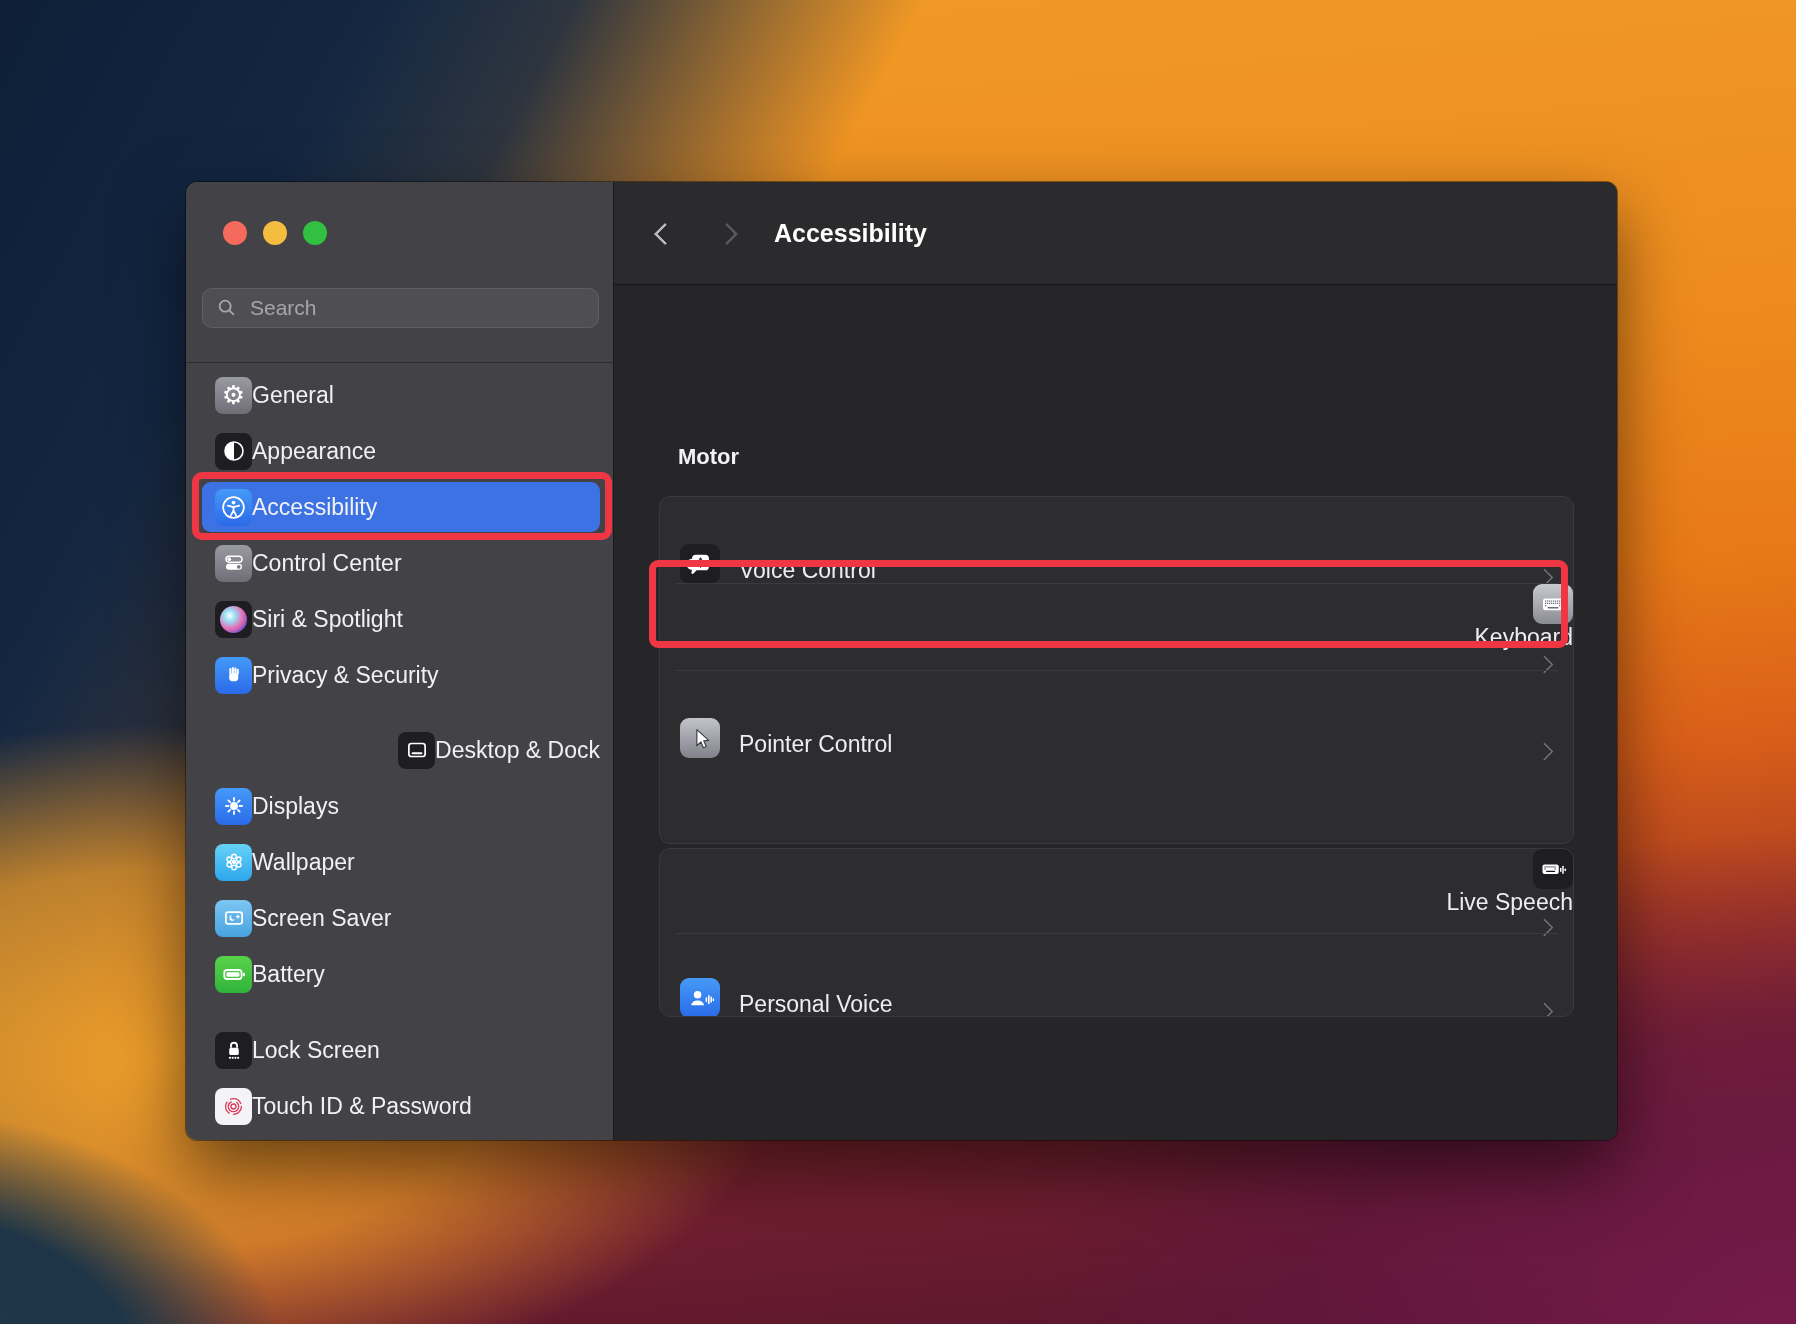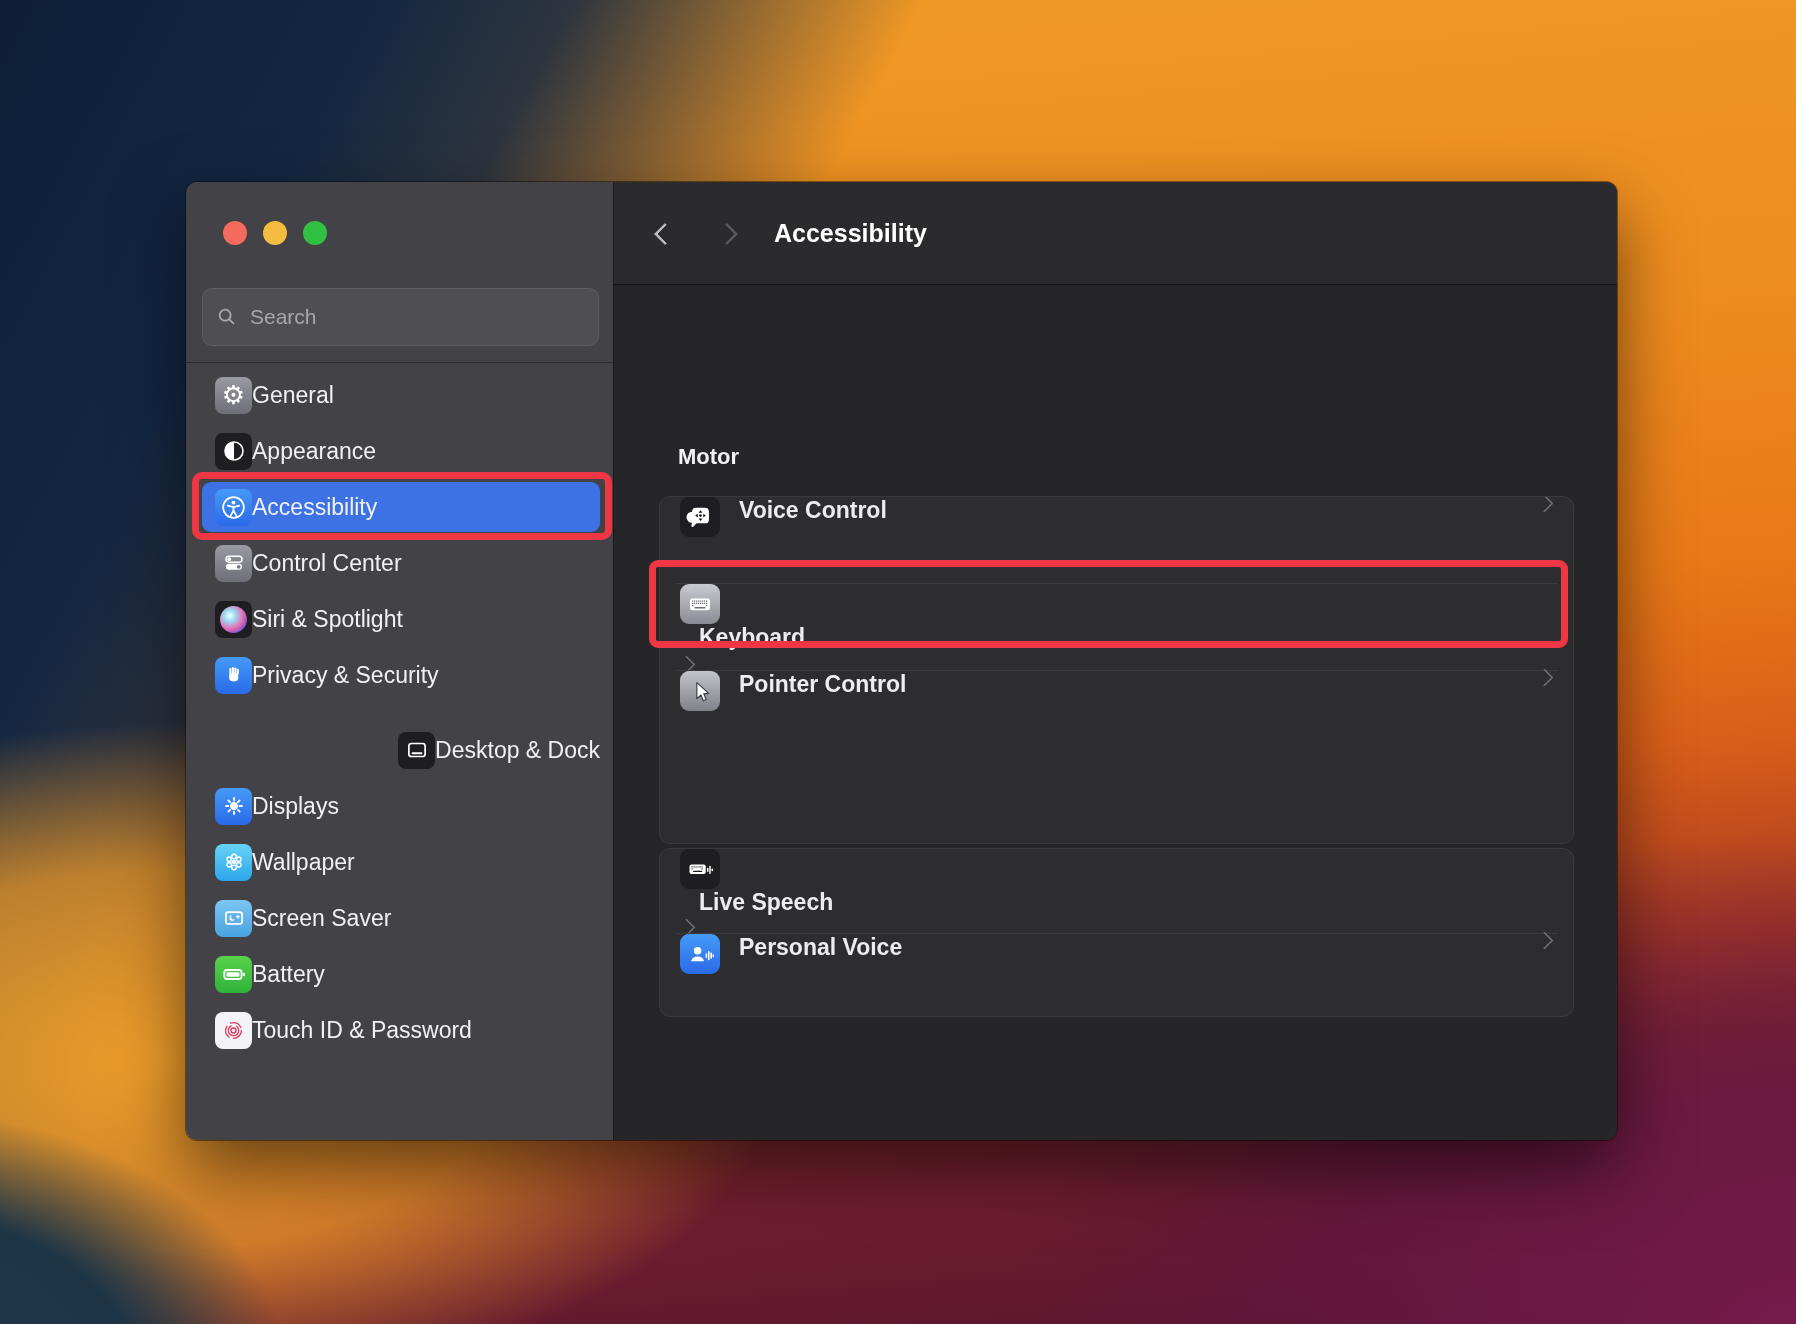--- a/index.html
+++ b/index.html
@@ -16,21 +16,21 @@
   }
   
   .window{position:absolute;left:186px;top:182px;width:1431px;height:958px;border-radius:11px;
     overflow:hidden;box-shadow:0 30px 70px rgba(0,0,0,.55), 0 0 0 1px rgba(0,0,0,.4);}
   
   .sidebar{position:absolute;left:0;top:0;width:427px;height:100%;background:#434347;}
   .tl{position:absolute;top:39px;width:24px;height:24px;border-radius:50%;}
   .tl.close{left:37px;background:#f46b5d;}
   .tl.min{left:77px;background:#f5bd40;}
   .tl.zoom{left:117px;background:#32c043;}
-  .search{position:absolute;left:16px;top:106px;width:397px;height:58px;border-radius:10px;
+  .search{position:absolute;left:16px;top:106px;width:397px;height:40px;border-radius:10px;
     background:#4e4e53;border:1px solid #5d5d62;box-sizing:border-box;display:flex;align-items:center;}
   .search svg{margin-left:13px;flex:0 0 auto;}
   .search input{background:transparent;border:none;outline:none;color:#e8e8ec;font-size:21px;
     margin-left:10px;width:300px;font-family:inherit;}
   .search input::placeholder{color:#a6a6ac;}
   .sidebar-sep{position:absolute;left:0;top:180px;width:100%;height:1px;background:rgba(0,0,0,.32);}
   .side-rows{position:absolute;left:16px;top:188px;width:398px;}
   .srow{height:50px;margin-bottom:6px;border-radius:9px;display:flex;align-items:center;padding-left:13px;box-sizing:border-box;}
   .srow.selected{background:#3d72e4;}
   .srow .label{color:#f1f1f4;font-size:23px;white-space:nowrap;}
@@ -52,21 +52,21 @@
   .mheader{position:absolute;left:0;top:0;right:0;height:103px;background:#2b2b2d;border-bottom:1px solid #151517;box-sizing:border-box;}
   .navbtn{position:absolute;top:37px;width:30px;height:30px;display:flex;align-items:center;justify-content:center;cursor:default;}
   .nav-back{left:36px;}
   .nav-fwd{left:98px;}
   .chev-l{width:13px;height:13px;border-left:3px solid #b9b9bf;border-bottom:3px solid #b9b9bf;transform:rotate(45deg);border-radius:1px;}
   .chev-r-dim{width:13px;height:13px;border-left:3px solid #58585e;border-bottom:3px solid #58585e;transform:rotate(-135deg);border-radius:1px;}
   .mtitle{position:absolute;left:160px;top:0;height:103px;display:flex;align-items:center;color:#fff;font-size:25px;font-weight:700;}
   .content{position:absolute;left:0;top:104px;right:0;bottom:0;}
   .sect-h{position:absolute;left:64px;color:#f2f2f5;font-size:22px;font-weight:700;}
   .card{position:absolute;left:45px;width:915px;background:#2d2d2f;border:1px solid #3a3a3d;border-radius:11px;box-sizing:border-box;overflow:hidden;}
-  .mrow{position:relative;display:flex;align-items:flex-start;padding-left:20px;box-sizing:border-box;font-weight:bold;}
+  .mrow{position:relative;display:flex;align-items:flex-end;padding-left:20px;box-sizing:border-box;}
   .mrow:not(:last-child)::after{content:"";position:absolute;left:15px;right:15px;bottom:0;height:1px;background:#3b3b3e;}
   .mtile{width:40px;height:40px;border-radius:9px;flex:0 0 auto;display:flex;align-items:center;justify-content:center;}
   .mrow .label{color:#ededf0;font-size:23px;margin-left:19px;flex:1;}
   .rchev{width:11px;height:11px;border-right:2.6px solid #6d6d75;border-top:2.6px solid #6d6d75;transform:rotate(45deg);margin-right:22px;border-radius:1px;}
   
   .anno{position:absolute;border:7px solid #ee3743;box-sizing:border-box;pointer-events:none;z-index:60;}
   .anno-sidebar{left:6px;top:290px;width:420px;height:68px;border-radius:10px;}
   .anno-pointer{left:463px;top:378px;width:919px;height:88px;border-radius:9px;}
 </style>
 </head>
@@ -196,20 +196,33 @@
           <div class="tile t-green">
             <svg width="27" height="27" viewBox="0 0 24 24">
               <rect x="3.8" y="8" width="15.4" height="8" rx="2.4" fill="none" stroke="#fff" stroke-width="1.6"></rect>
               <rect x="5.7" y="9.9" width="11.6" height="4.2" rx="1.3" fill="#fff"></rect>
               <rect x="20.4" y="10.5" width="1.8" height="3" rx="0.9" fill="#fff"></rect>
             </svg>
           </div>
           <span class="label">Battery</span>
         </div>
 
+        <div class="srow gap3">
+          <div class="tile t-black">
+            <svg width="26" height="26" viewBox="0 0 24 24">
+              <path d="M9.2 10 V8.1 a2.8 2.8 0 0 1 5.6 0 V10" fill="none" stroke="#fff" stroke-width="1.7"></path>
+              <rect x="7.6" y="10" width="8.8" height="6.6" rx="1.7" fill="#fff"></rect>
+              <circle cx="8.3" cy="19.2" r="1" fill="#fff"></circle>
+                <circle cx="10.8" cy="19.2" r="1" fill="#fff"></circle>
+              <circle cx="13.3" cy="19.2" r="1" fill="#fff"></circle>
+                <circle cx="15.8" cy="19.2" r="1" fill="#fff"></circle>
+            </svg>
+          </div>
+          <span class="label">Lock Screen</span>
+        </div>
         <div class="srow">
           <div class="tile t-white">
             <svg width="27" height="27" viewBox="0 0 24 24" fill="none" stroke="#e03e5e" stroke-width="1.2" stroke-linecap="round">
               <circle cx="12" cy="12" r="2.2"></circle>
               <circle cx="12" cy="12" r="4.6" stroke-dasharray="19 5"></circle>
               <circle cx="12" cy="12" r="7" stroke-dasharray="11 4"></circle>
             </svg>
           </div>
           <span class="label">Touch ID &amp; Password</span>
         </div>

